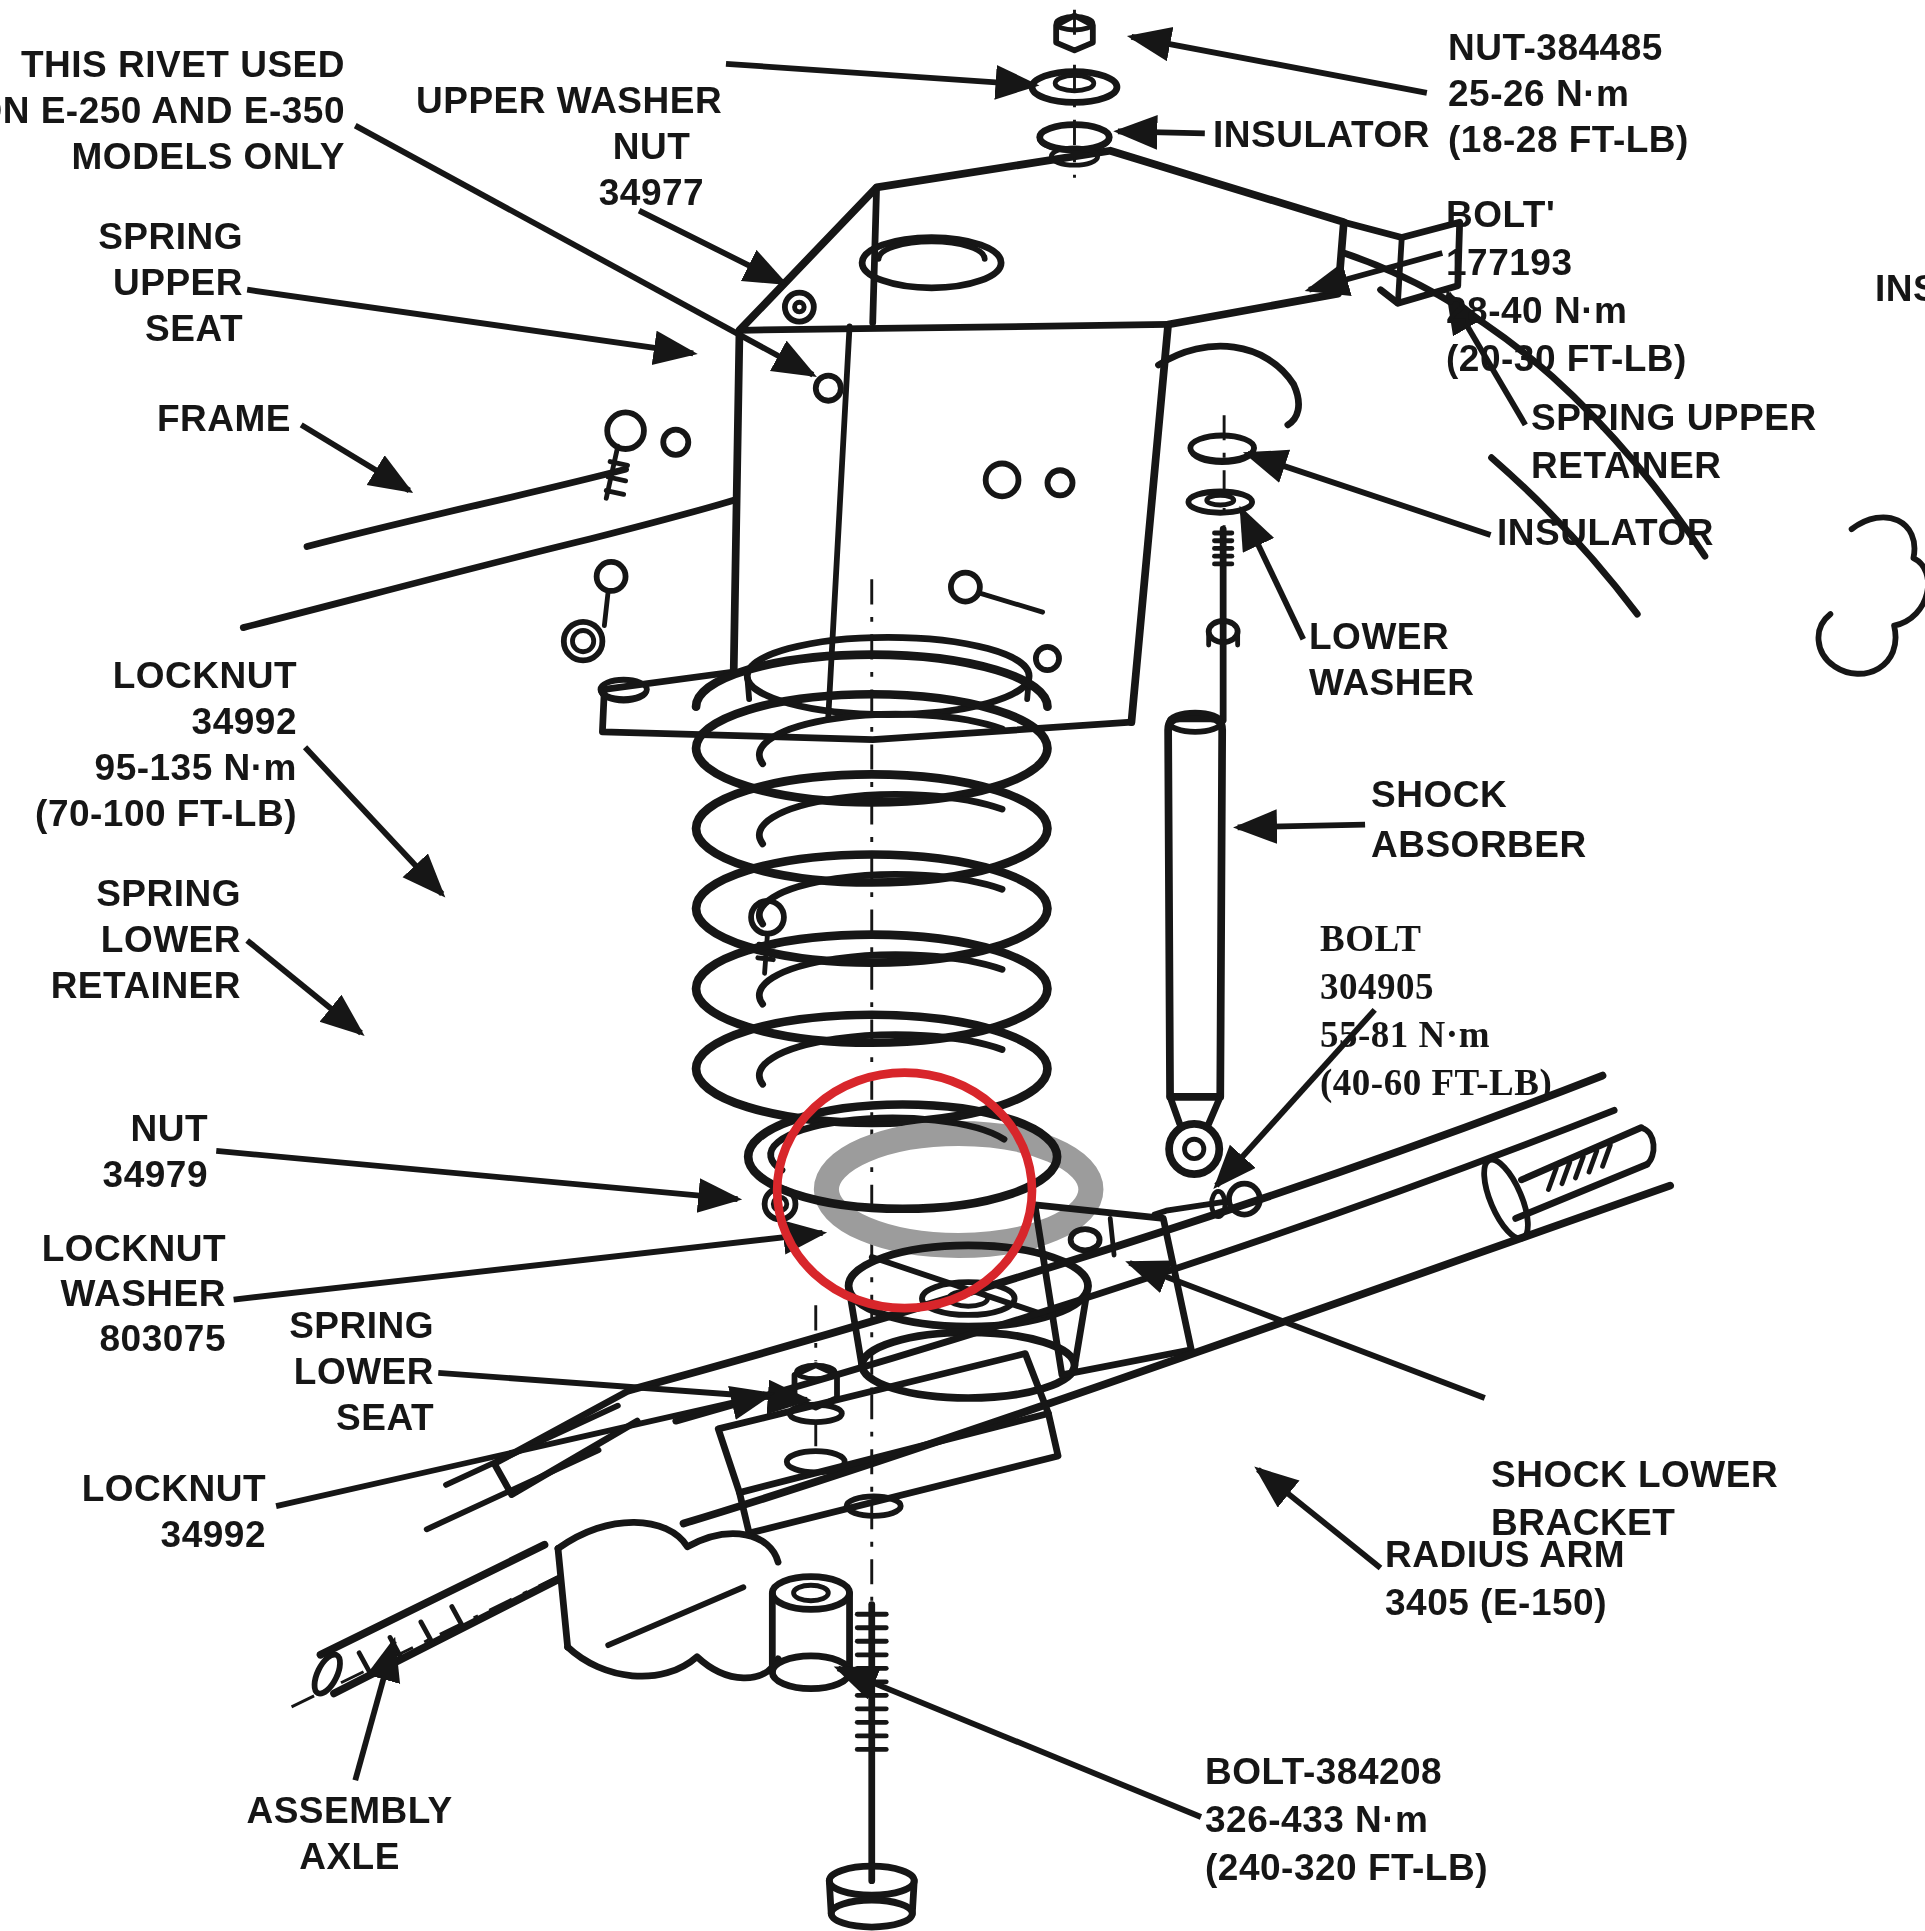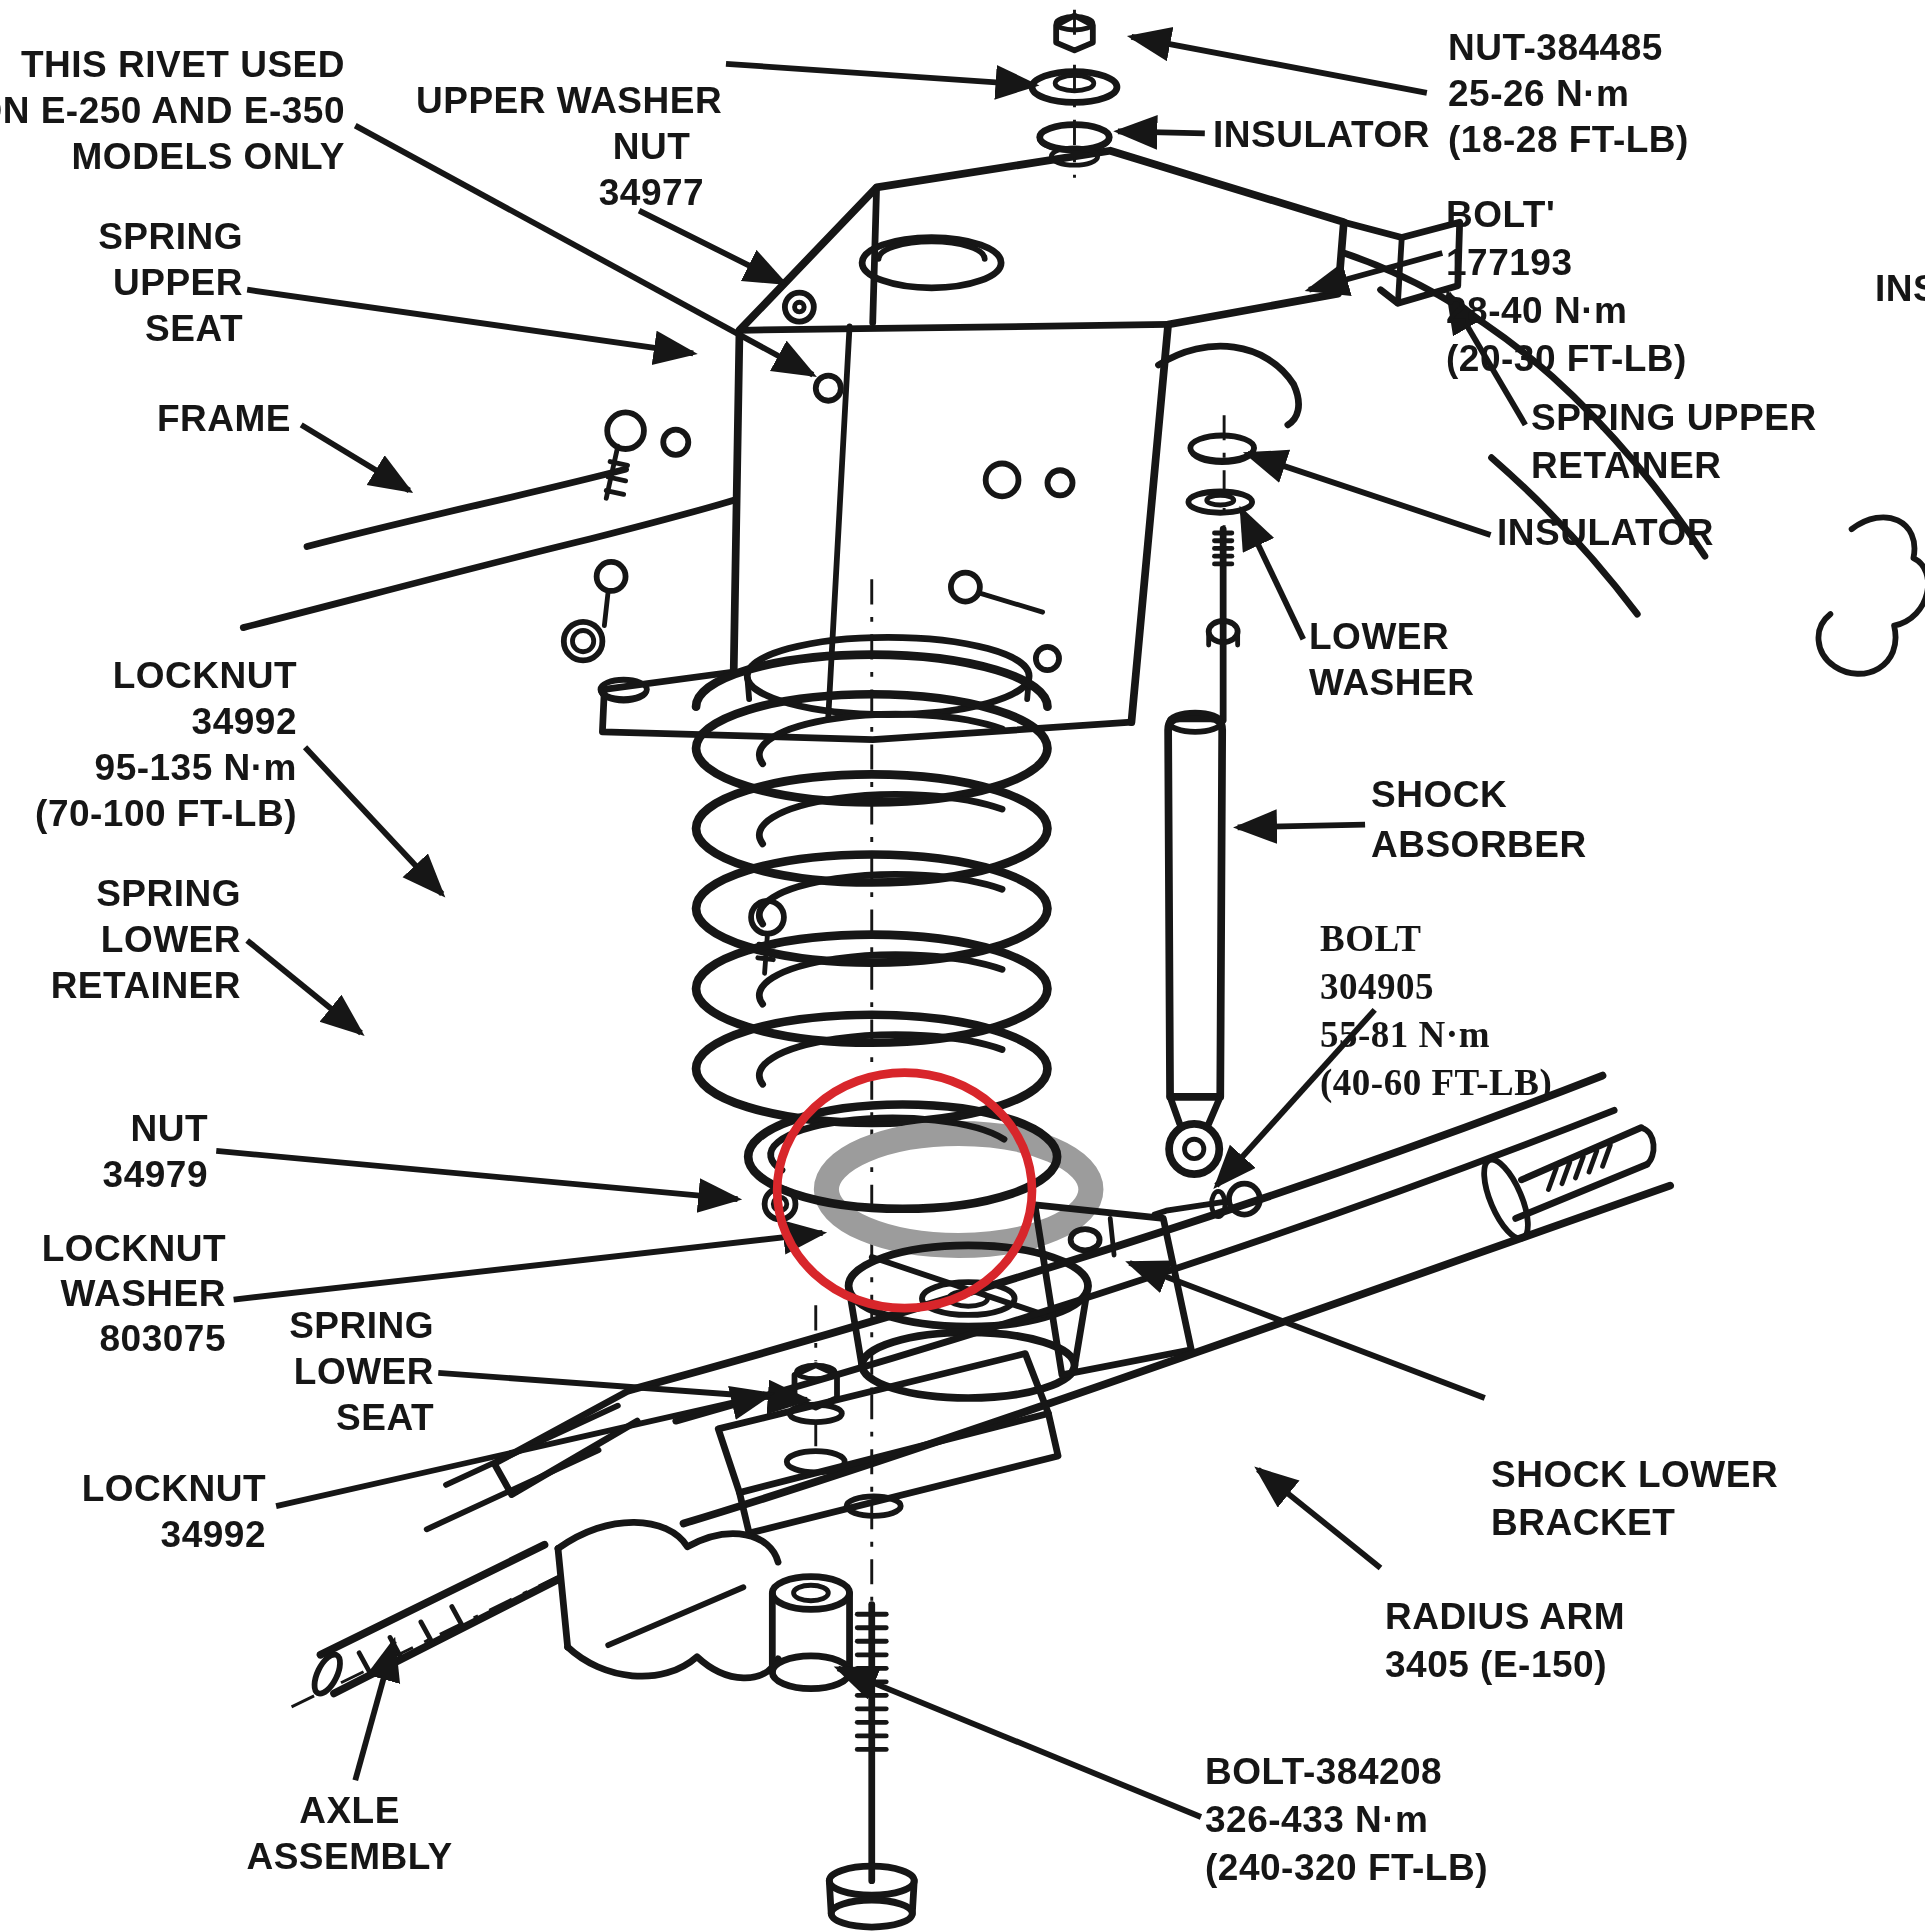--- a/index.html
+++ b/index.html
@@ -349,27 +349,27 @@
         <div>SEAT</div>
       </div>
       <div class="label" style="top: 1432px; left: 1491px; line-height: 48px; margin-top: 19px;">
         <div>SHOCK LOWER</div>
         <div>BRACKET</div>
       </div>
       <div class="label" style="top: 1466px; right: 1659px; text-align: right;">
         <div>LOCKNUT</div>
         <div>34992</div>
       </div>
-      <div class="label" style="top: 1593px; left: 1385px; line-height: 48px;">
+      <div class="label" style="top: 1531px; left: 1385px; line-height: 48px;">
         <div>RADIUS ARM</div>
         <div>3405 (E-150)</div>
       </div>
       <div class="label" style="top: 1788px; left: 60px; width: 579px; text-align: center;">
+        <div>ASSEMBLY</div>
         <div>AXLE</div>
-        <div>ASSEMBLY</div>
       </div>
       <div class="label" style="top: 1748px; left: 1205px; line-height: 48px;">
         <div>BOLT-384208</div>
         <div>326-433 N·m</div>
         <div>(240-320 FT-LB)</div>
       </div>
     </div>
 </div>
 
 

